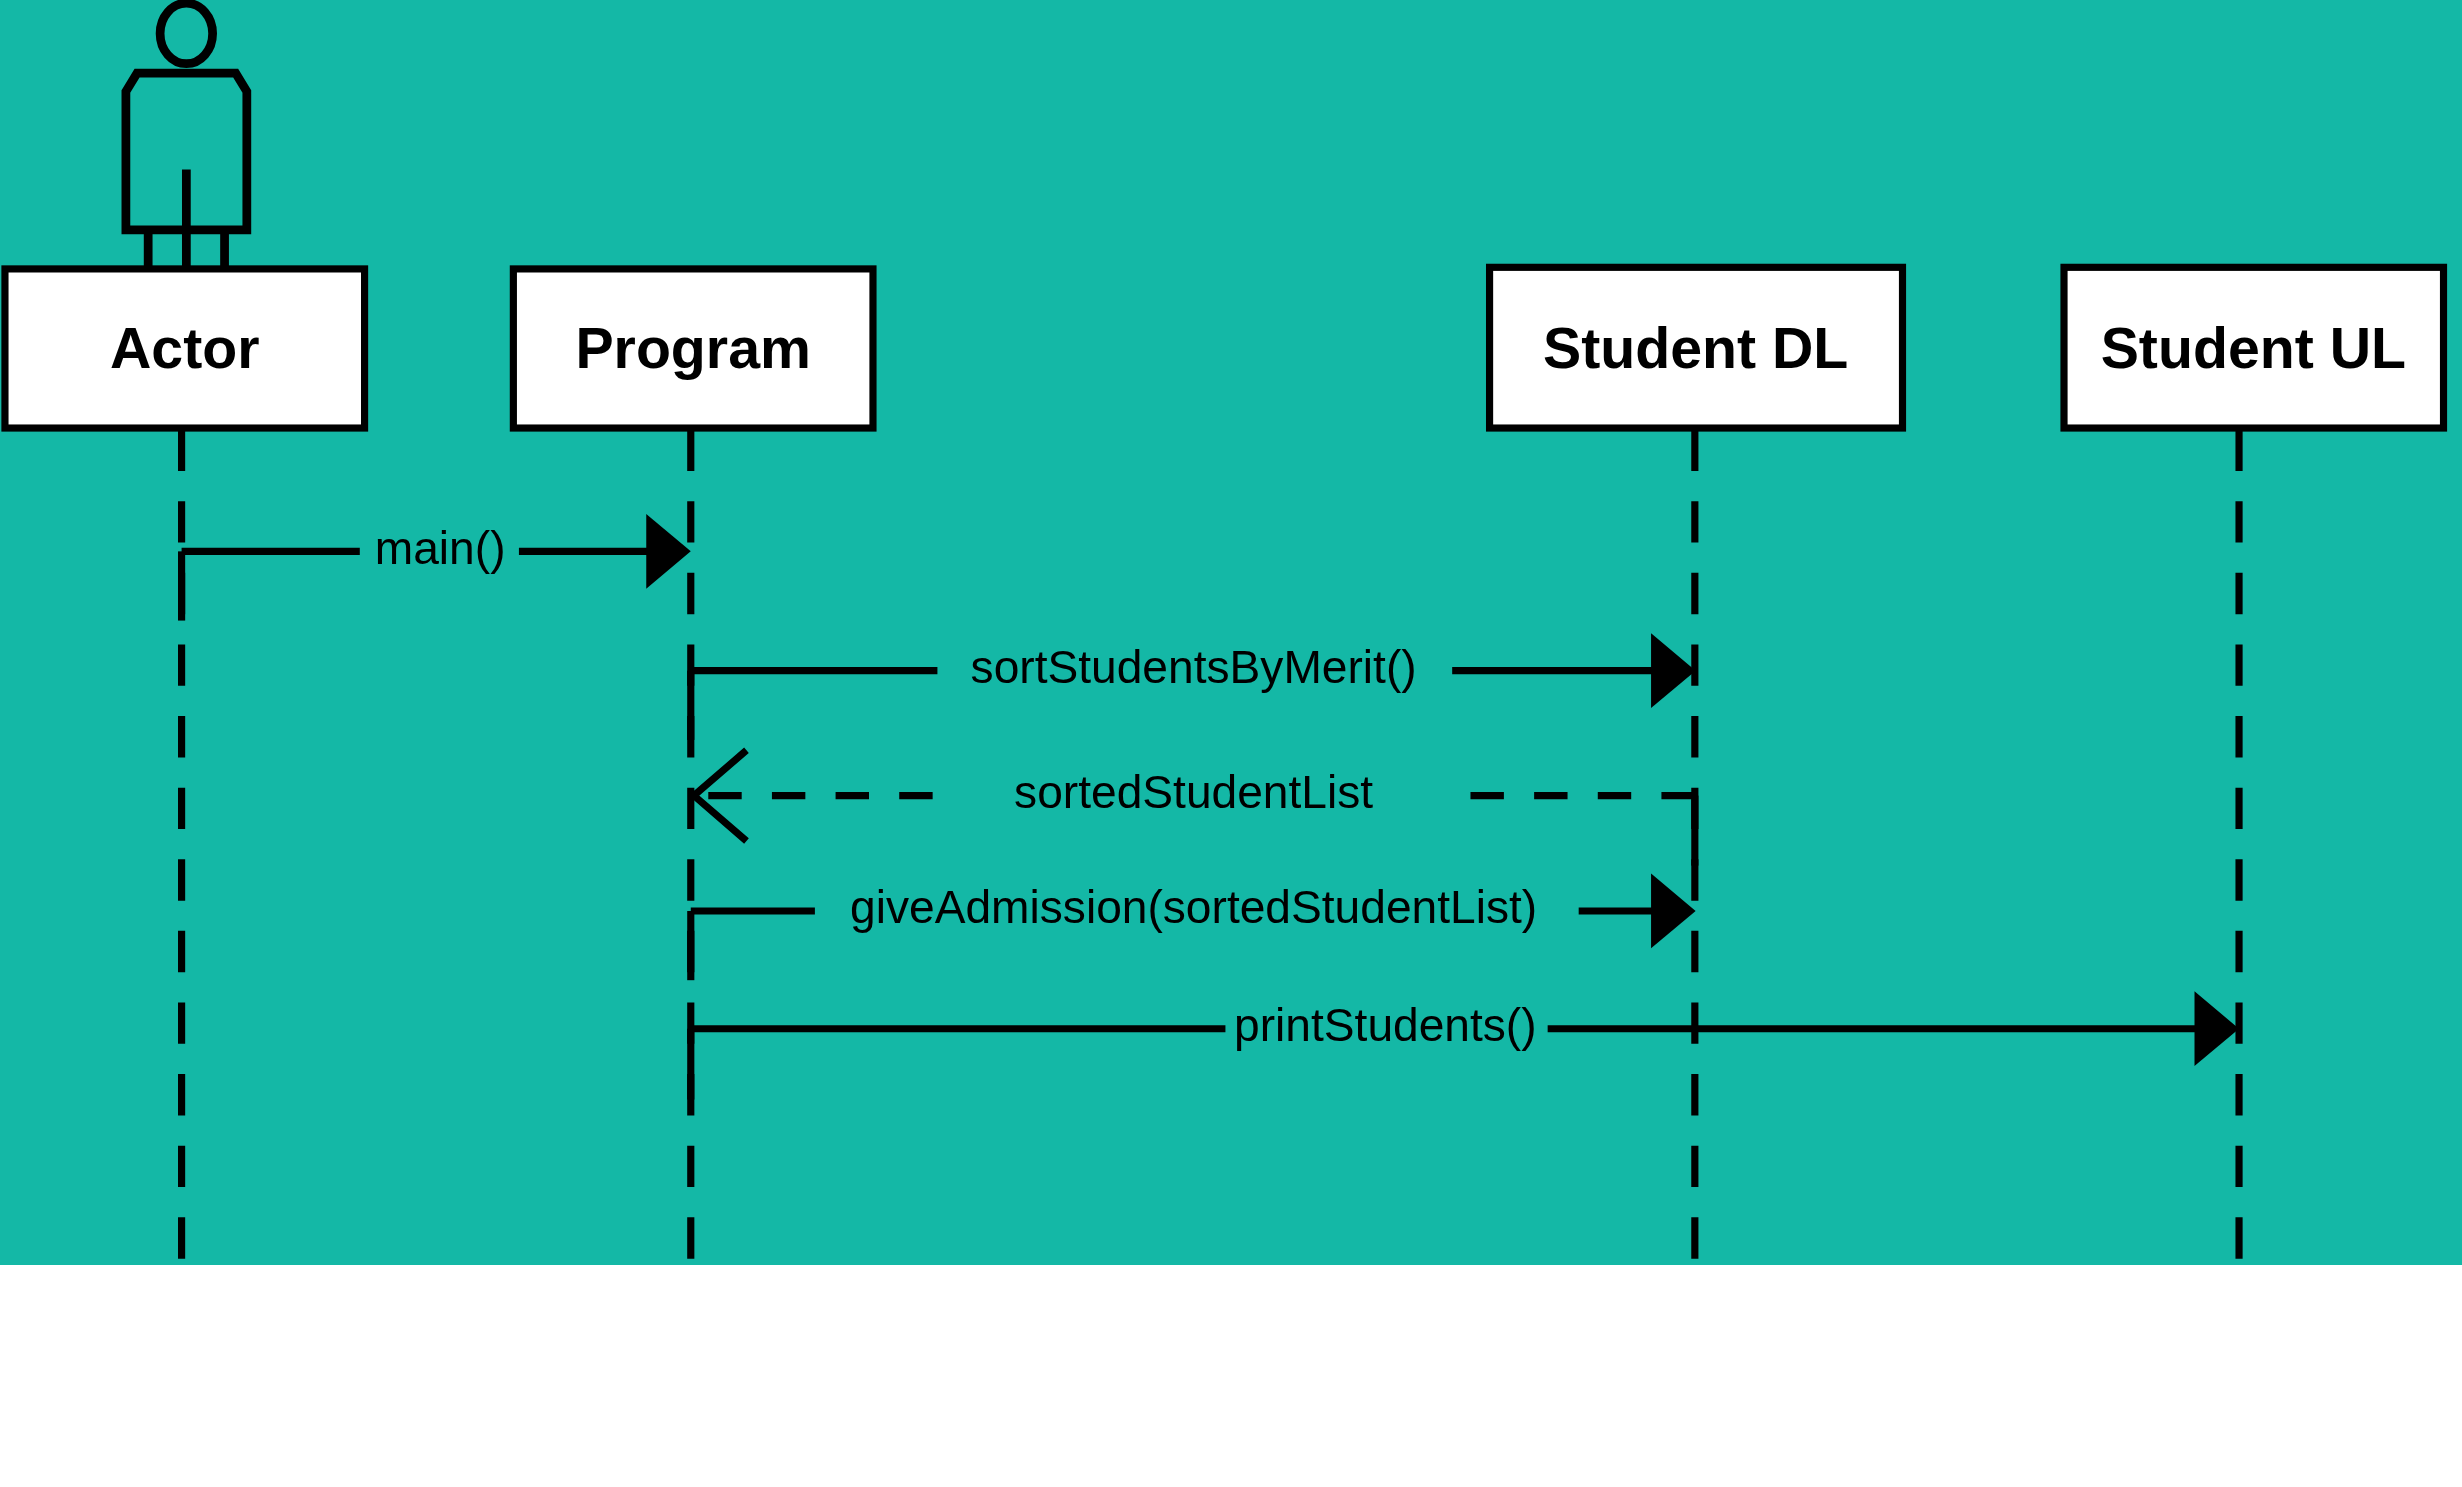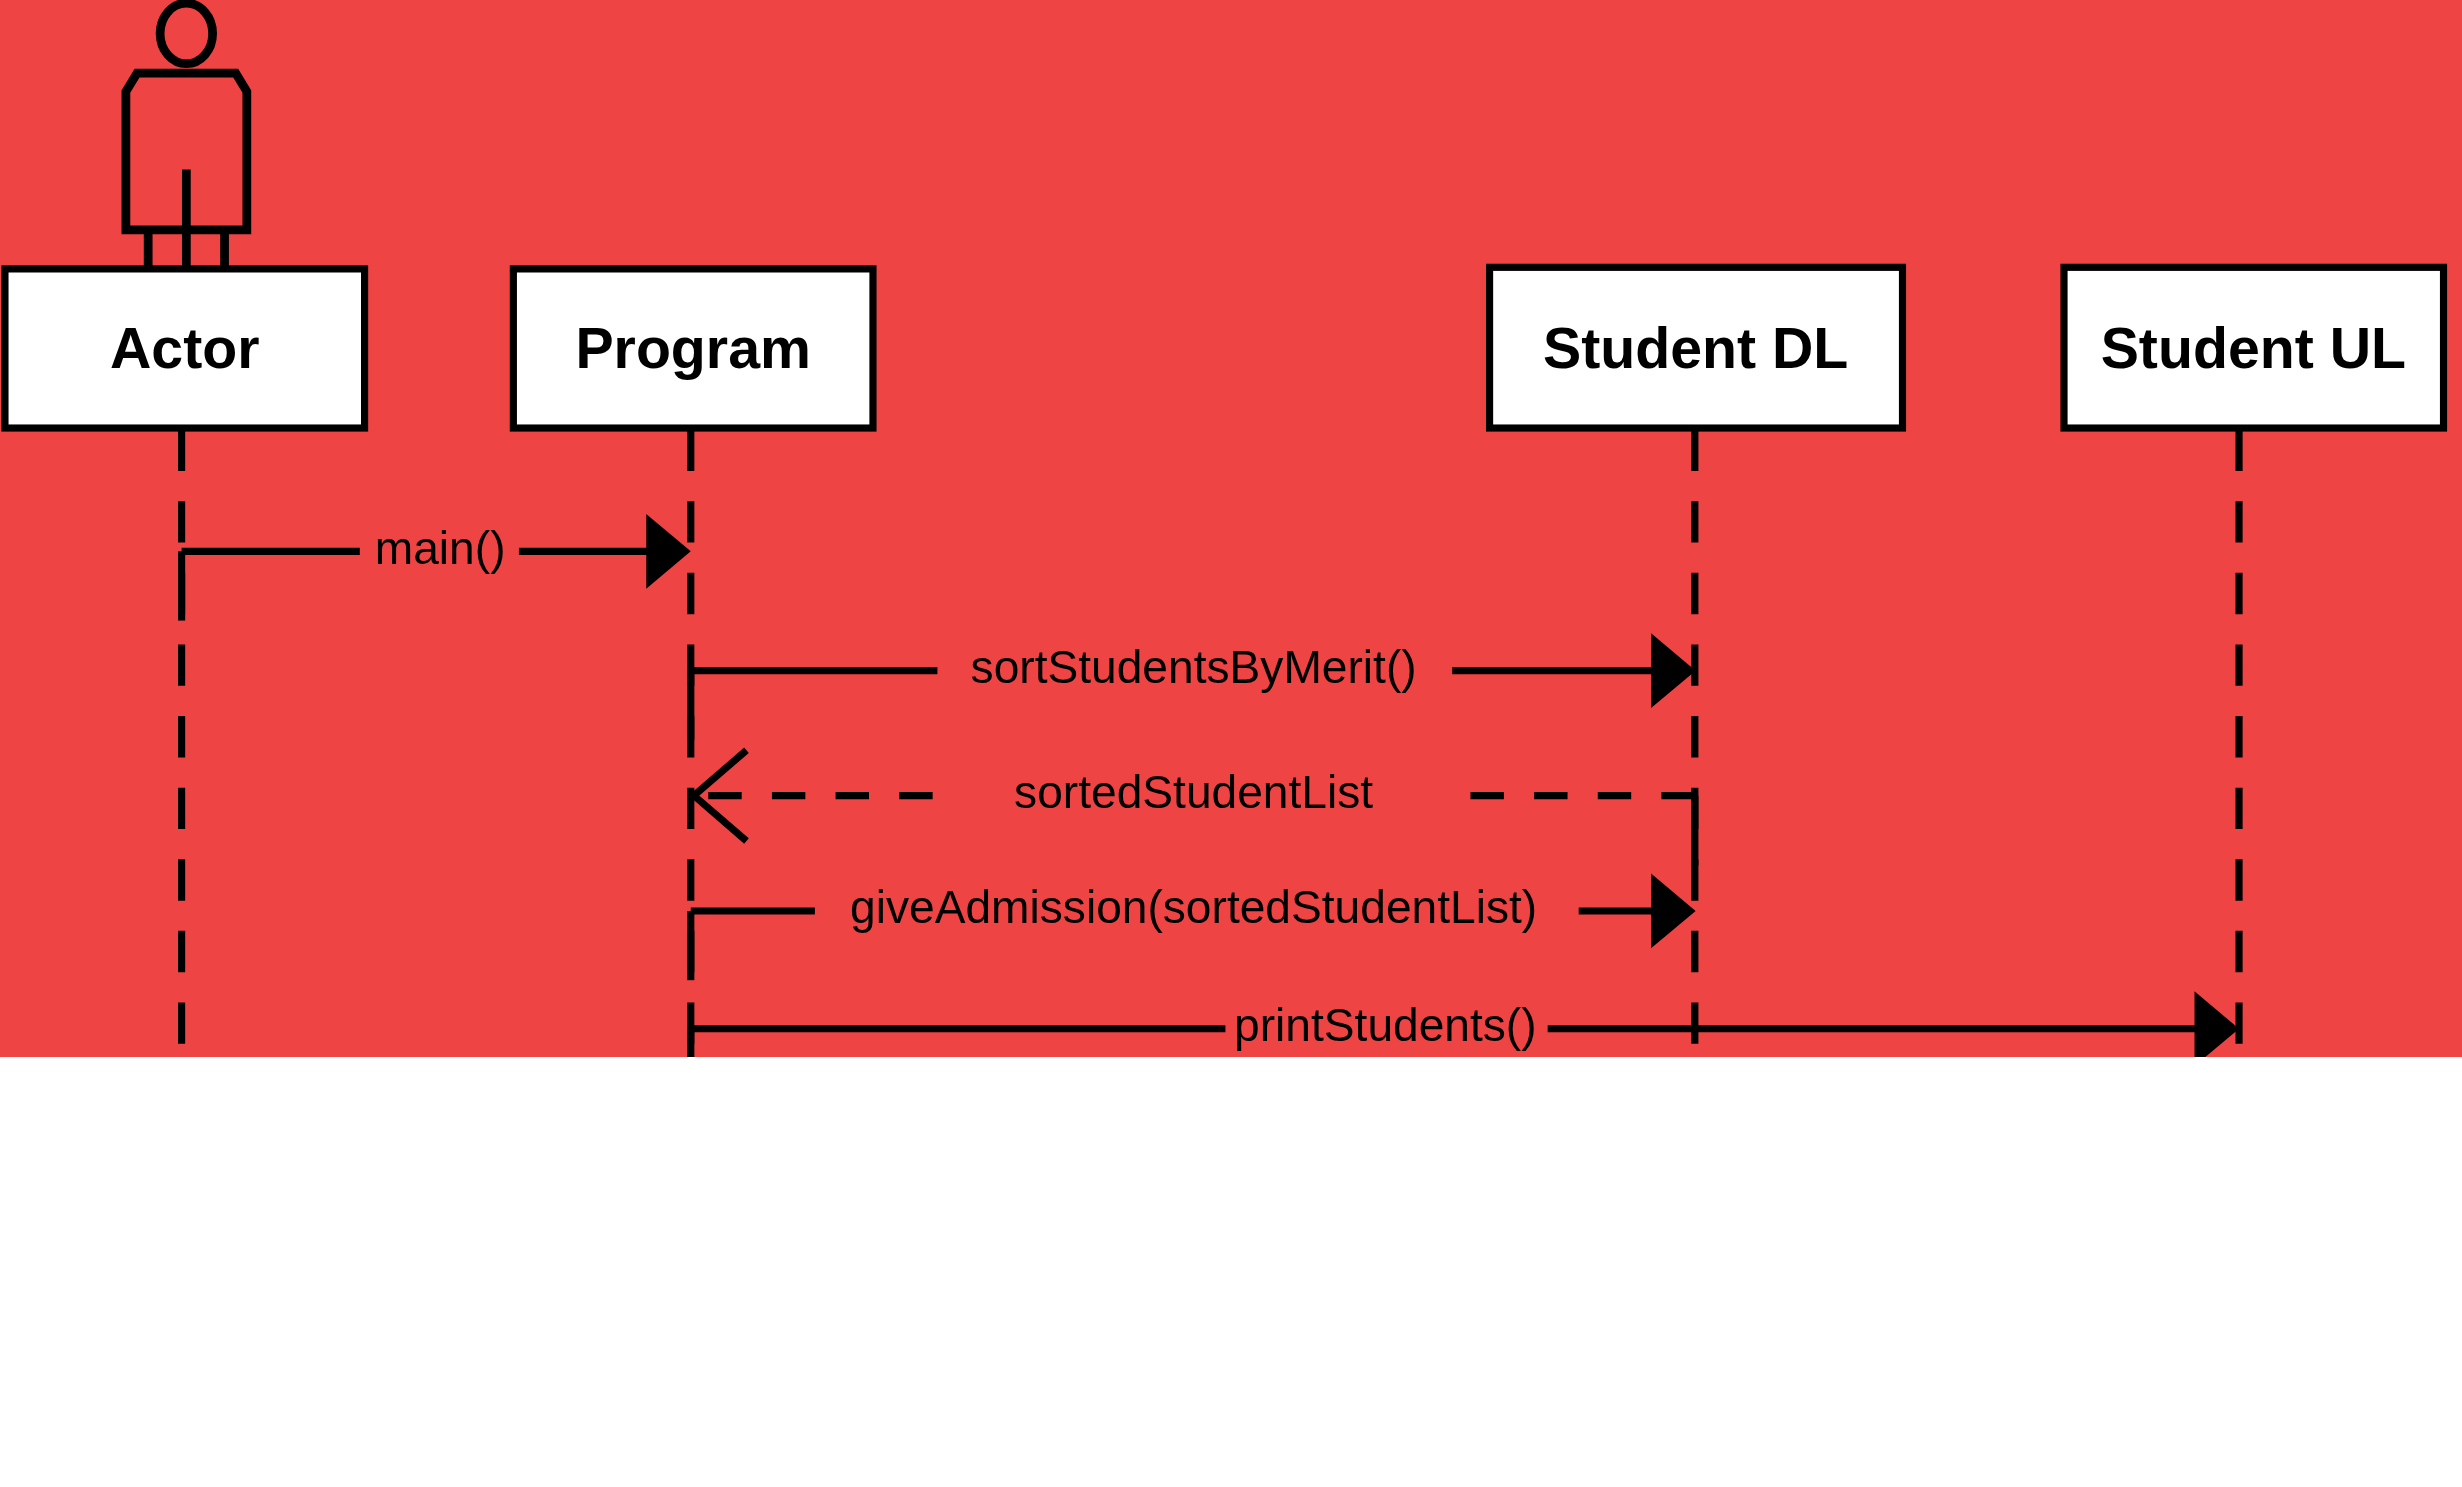--- a/index.html
+++ b/index.html
@@ -6,22 +6,22 @@
     margin: 0;
     padding: 0;
     background: #ffffff;
   }
   body {
     font-family: "Liberation Sans", sans-serif;
   }
   #canvas {
     position: relative;
     width: 2462px;
-    height: 1057px;
-    background: #ef4444;
+    height: 1265px;
+    background: #14b8a6;
     overflow: hidden;
   }
   #diagram-svg {
     position: absolute;
     left: 0;
     top: 0;
     width: 2462px;
     height: 1487px;
     display: block;
   }

